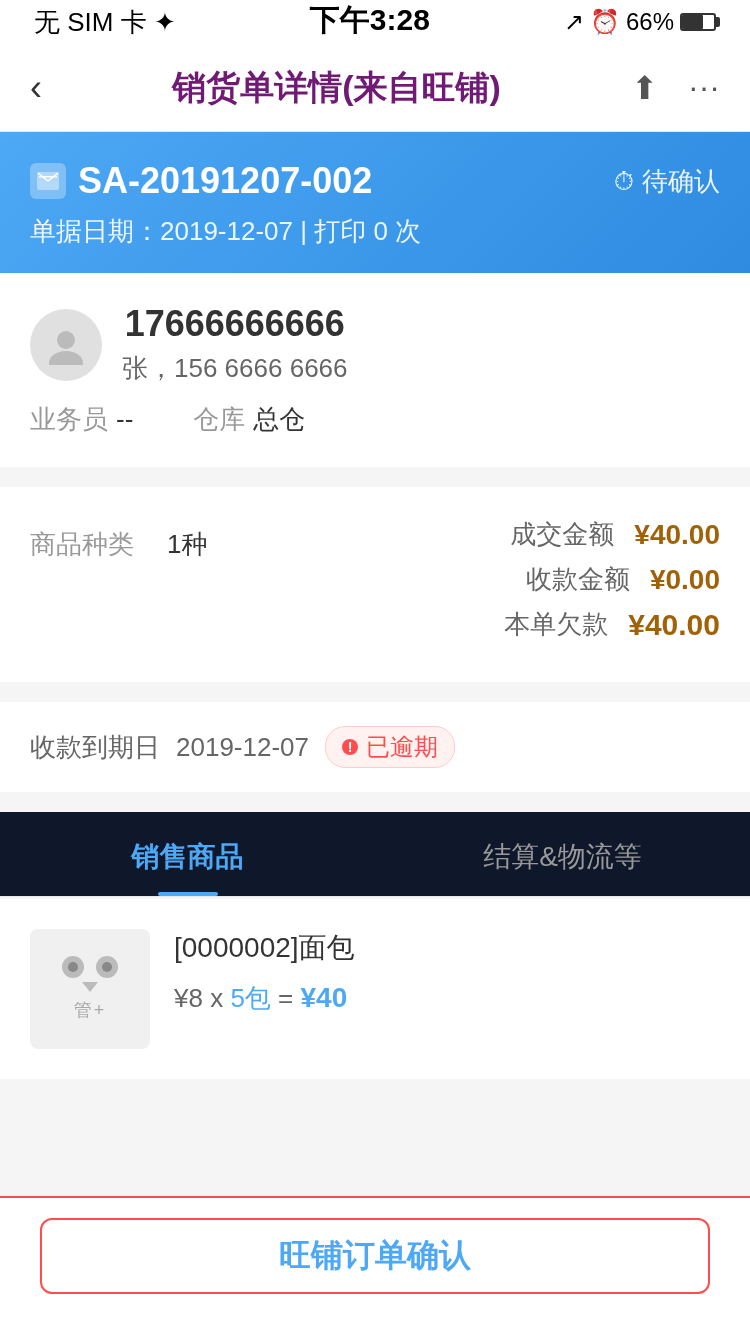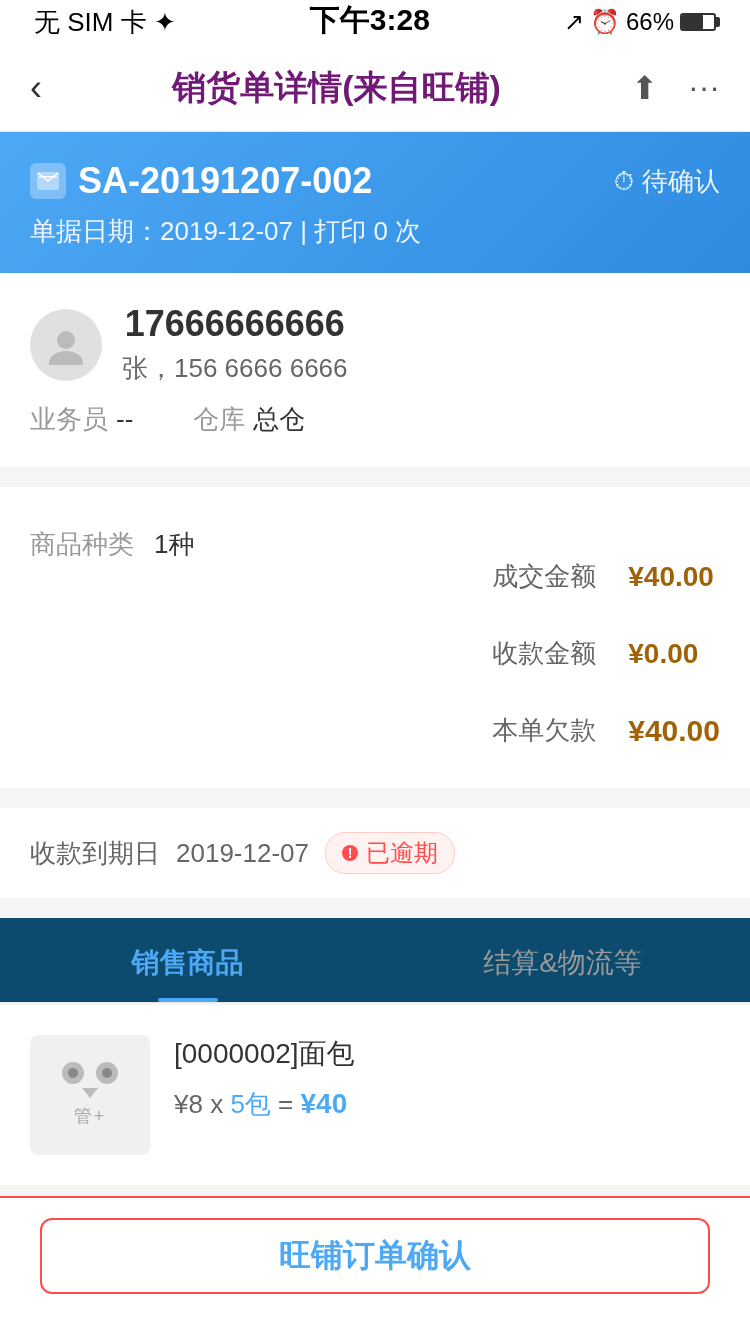--- a/index.html
+++ b/index.html
@@ -134,26 +134,25 @@
       font-size: 26px;
       color: #666;
       display: flex;
       align-items: center;
       gap: 8px;
     }
     .customer-meta-label { color: #999; }
     .customer-meta-value { color: #333; }
     .summary-row {
       display: flex;
-      justify-content: flex-start;
-      align-items: center;
-      gap: 32px;
+      justify-content: flex-end;
+      align-items: center;
+      gap: 20px;
       margin-bottom: 10px;
       font-size: 26px;
-      margin-top: 42px;
     }
     .amount-label { color: #666; }
     .amount-value-blue { color: #a16207; font-weight: 600; font-size: 28px; }
 
     
     .payment-due {
       background: #fff;
       padding: 24px 30px;
       display: flex;
       align-items: center;
@@ -181,21 +180,21 @@
       display: flex;
       align-items: center;
       justify-content: center;
       color: #fff;
       font-size: 14px;
       font-weight: 700;
     }
 
     
     .tabs-container {
-      background: #0c4a6e;
+      background: #0f172a;
       display: flex;
       border-bottom: 1px solid #e8e8e8;
     }
     .tab {
       flex: 1;
       text-align: center;
       padding: 26px 0 20px;
       font-size: 28px;
       cursor: pointer;
       position: relative;
@@ -399,21 +398,21 @@
         <span class="customer-meta-label">仓库</span>
         <span class="customer-meta-value">总仓</span>
       </div>
     </div>
   </div>
 
   <div class="card" style="padding: 30px; margin-bottom: 20px;">
     <div style="display: flex; justify-content: space-between; align-items: flex-start;">
       <div style="display: flex; align-items: center; gap: 20px; font-size: 26px; padding-top: 10px;">
         <span style="color: #999;">商品种类</span>
-        <span style="color: #333;">1种</span>
+        <span style="color: #333; margin-left: 13px;">1种</span>
       </div>
       <div style="text-align: right;">
         <div class="summary-row">
           <span class="amount-label">成交金额</span>
           <span class="amount-value-blue">¥40.00</span>
         </div>
         <div class="summary-row">
           <span class="amount-label">收款金额</span>
           <span class="amount-value-blue">¥0.00</span>
         </div>

